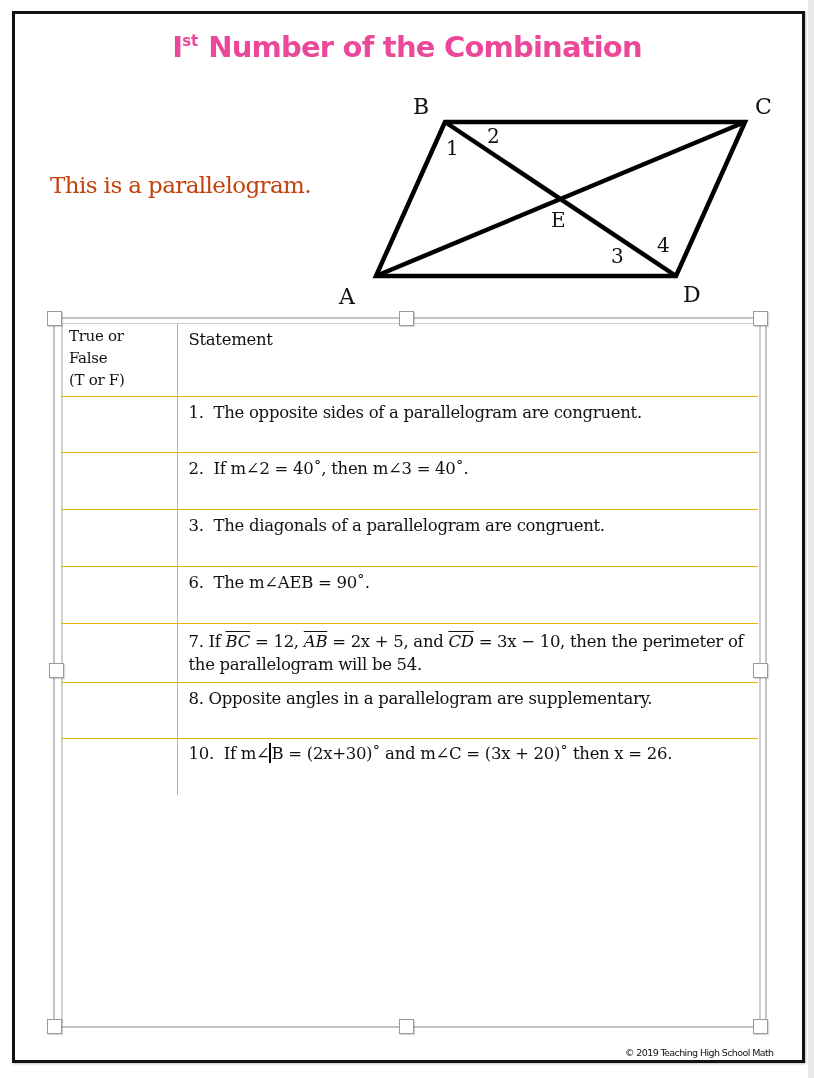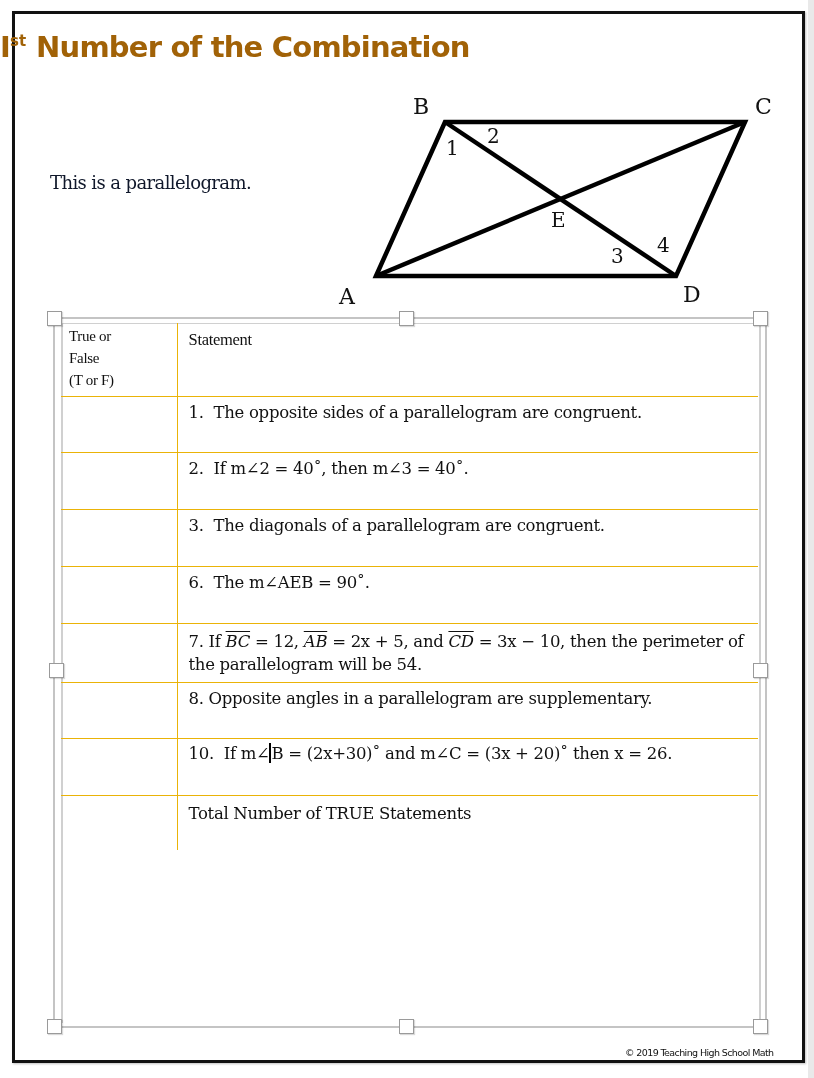--- a/index.html
+++ b/index.html
@@ -1,37 +1,37 @@
 <!DOCTYPE html>
 <html><head>
 <meta charset="utf-8">
 <style>
   html, body { margin:0; padding:0; }
   body { width:814px; height:1078px; background:#ffffff; position:relative; overflow:hidden;
          font-family:"DejaVu Serif", serif; color:#111; }
   .side-strip { position:absolute; left:808px; top:0; width:6px; height:1078px; background:#e9e9e9; }
   .page { position:absolute; left:12px; top:11px; width:787px; height:1046px;
           border:3px solid #111; box-shadow:1px 1px 2px rgba(0,0,0,0.25); background:#fff; }
-  .title { position:absolute; left:0; top:30px; width:814px; 
-           font-family:"DejaVu Sans", sans-serif; font-weight:bold; font-size:29px; letter-spacing:-0.8px; color:#a16207; }
+  .title { position:absolute; left:0; top:30px; width:814px; text-align:center;
+           font-family:"DejaVu Sans", sans-serif; font-weight:bold; font-size:29px; letter-spacing:-0.8px; color:#ec4899; }
   .title sup { font-size:15px; vertical-align:top; position:relative; top:2px; margin-right:10px; letter-spacing:0; }
-  .intro { position:absolute; left:50px; top:172px; font-size:18px; letter-spacing:-0.6px; color:#0f172a; }
+  .intro { position:absolute; left:50px; top:172px; font-size:23px; letter-spacing:-0.6px; color:#c2410c; }
   .diagram { position:absolute; left:0; top:0; width:814px; height:320px; }
   .vlabel { position:absolute; font-size:22px; color:#111; }
   .alabel { position:absolute; font-size:20px; color:#111; }
 
   .tbl-frame { position:absolute; left:53px; top:317px; width:710px; height:707px;
                border:2px solid #c4c4c4; }
   .tbl-inner { position:absolute; left:61px; top:323px; width:696px; height:699px;
                border-left:2px solid #d0d0d0; border-right:2px solid #d0d0d0; border-top:1px solid #d0d0d0; }
   .handle { position:absolute; width:13px; height:13px; background:#fff; border:1px solid #9a9a9a;
             box-shadow:1px 1px 1px rgba(0,0,0,0.15); }
   table.stmts { position:absolute; left:61px; top:323px; width:697px; border-collapse:collapse; table-layout:fixed; }
   table.stmts td { border:1px solid #eab308; vertical-align:top; padding:0; font-size:16.5px; letter-spacing:-0.3px; line-height:23px; }
-  table.stmts tr:first-child td { border-top:none;font-family:Liberation Serif, serif; }
+  table.stmts tr:first-child td { border-top:none; }
   table.stmts tr td:first-child { border-left:none; }
   table.stmts tr td:last-child { border-right:none; }
   table.stmts tr:last-child td { border-bottom:none; }
   .hdr-tf { padding:2px 0 0 8px !important; font-size:15px !important; line-height:22px !important; }
   .stmt { padding:4px 0 0 11px !important;margin-left:24px; }
   .ol { text-decoration:overline; font-style:italic; }
   .caret { display:inline-block; width:2px; height:20px; background:#000; vertical-align:-4px; margin:0 1px 0 -1px; }
   .copyright { position:absolute; left:625px; top:1047px; font-family:"DejaVu Sans", sans-serif;
                font-size:9.5px; letter-spacing:-0.6px; color:#111; }
 </style>
@@ -100,24 +100,20 @@
     <td class="stmt" style="padding-top:6px !important;"><span>7.</span> <span>If </span><span class="ol">BC</span><span> = 12, </span><span class="ol">AB</span><span> = 2x + 5, and </span><span class="ol">CD</span><span> = 3x − 10, then the perimeter of the parallelogram will be 54.</span></td>
   </tr>
   <tr style="height:56px">
     <td></td>
     <td class="stmt"><span>8.</span> <span>Opposite angles in a parallelogram are supplementary.</span></td>
   </tr>
   <tr style="height:57px">
     <td></td>
     <td class="stmt" style="padding-top:3px !important;"><span>10.</span>&nbsp; <span>If m∠</span><span class="caret"></span><span>B = (2x+30)˚ and  m∠C = (3x + 20)˚ then x = 26.</span></td>
   </tr>
-  <tr style="height:55px">
-    <td></td>
-    <td class="stmt" style="padding-top:6px !important;">Total Number of TRUE Statements</td>
-  </tr>
 </tbody>
   </table>
 
 <div class="handle" style="left:47px;top:311px;"></div>
 <div class="handle" style="left:399px;top:311px;"></div>
 <div class="handle" style="left:753px;top:311px;"></div>
 <div class="handle" style="left:49px;top:663px;"></div>
 <div class="handle" style="left:753px;top:663px;"></div>
 <div class="handle" style="left:47px;top:1019px;"></div>
 <div class="handle" style="left:399px;top:1019px;"></div>

